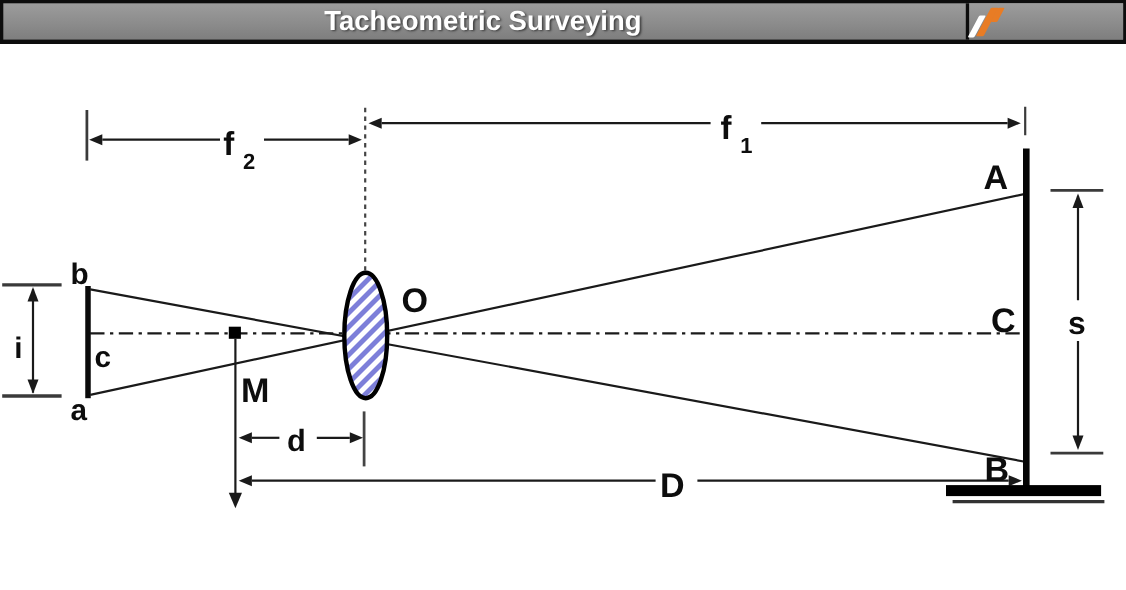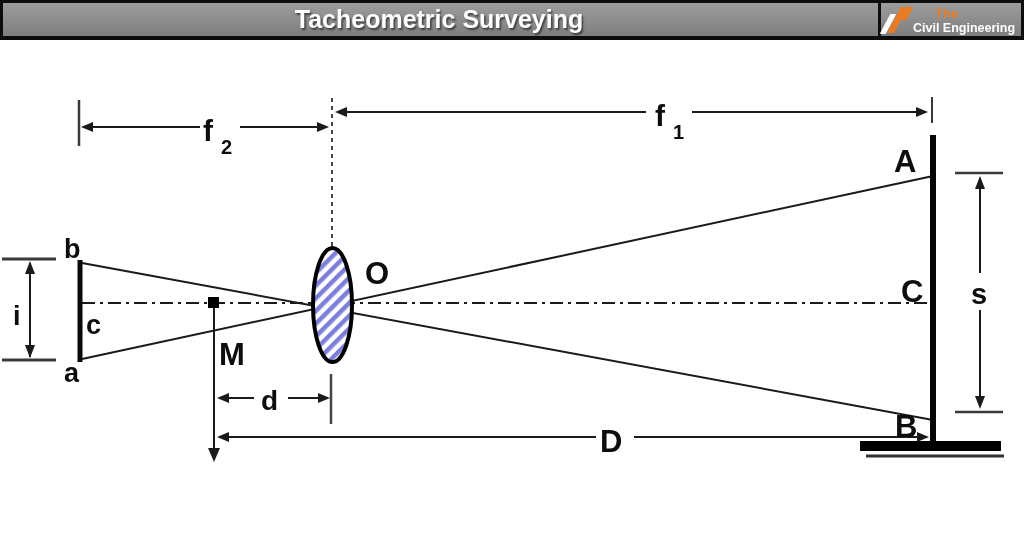--- a/index.html
+++ b/index.html
@@ -71,24 +71,20 @@
 <div class="page">
 
   <div class="header">
     <div class="header-inner"></div>
     <div class="header-title">Tacheometric Surveying</div>
     <div class="logo">
       <div class="slashes">
         <span class="sl sl-w"></span>
         <span class="sl sl-o1"></span>
         <span class="sl sl-o2"></span>
-      </div>
-      <div class="logo-text">
-        <span class="logo-the">The</span>
-        <span class="logo-name">Civil Engineering</span>
       </div>
     </div>
   </div>
 
   <svg class="diagram" width="1024" height="536" viewBox="0 0 1024 536">
     <defs>
       <pattern id="hatch" width="9" height="9" patternUnits="userSpaceOnUse" patternTransform="rotate(45)">
         <rect width="9" height="9" fill="#ffffff"></rect>
         <rect width="4.5" height="9" fill="#7d7fd9"></rect>
       </pattern>

